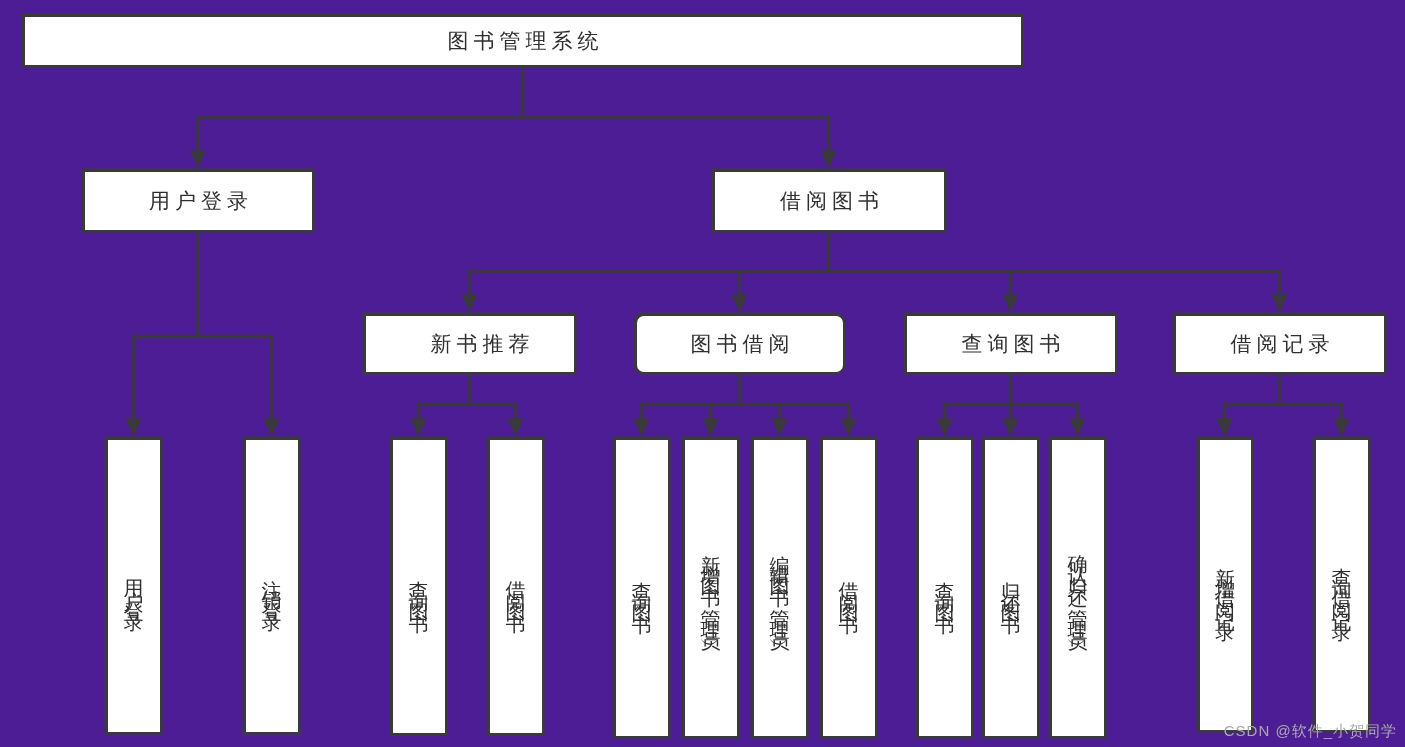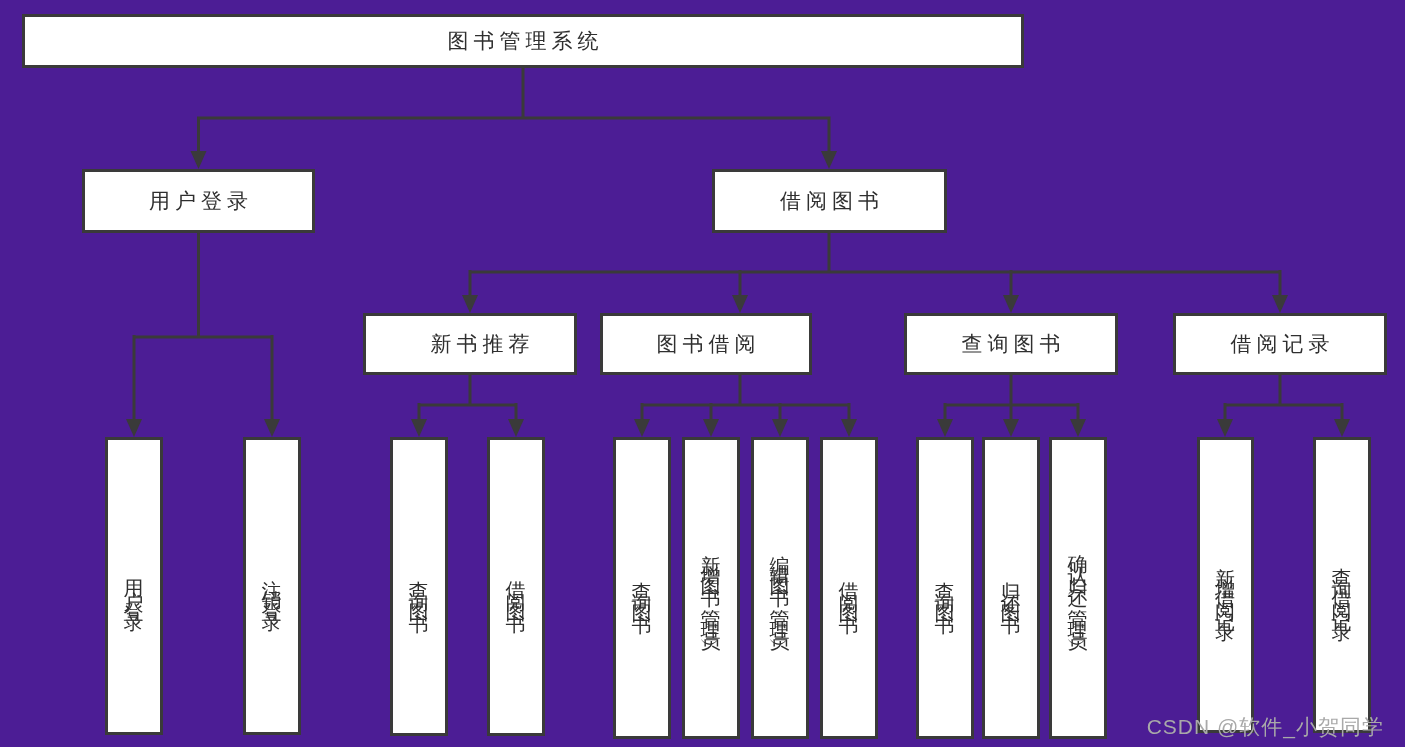--- a/index.html
+++ b/index.html
@@ -44,23 +44,23 @@
     writing-mode: vertical-rl;
     text-orientation: mixed;
     font-size: 20px;
     letter-spacing: 11px;
     line-height: 1;
     white-space: nowrap;
     max-height: 96%;
   }
   .watermark {
     position: absolute;
-    right: 21px;
+    right: 8px;
     bottom: 6px;
-    font-size: 21px;
+    font-size: 15px;
     color: #a9a9a9;
     letter-spacing: 1px;
     white-space: nowrap;
     margin-top: 36px;
   }
 </style>
 </head>
 <body>
 
 <div class="canvas">
@@ -122,21 +122,21 @@
   <div class="node h" style="left:82px; top:169px; width:233px; height:64px;">
     <span class="lbl">用户登录</span>
   </div>
   <div class="node h" style="left:712px; top:169px; width:235px; height:64px;">
     <span class="lbl">借阅图书</span>
   </div>
 
   <div class="node h" style="left:363px; top:313px; width:214px; height:62px;padding-left:20px;">
     <span class="lbl">新书推荐</span>
   </div>
-  <div class="node h" style="left:600px; top:313px; width:212px; height:62px;">
+  <div class="node h" style="left:634px; top:313px; width:212px; height:62px;border-radius:10px;">
     <span class="lbl">图书借阅</span>
   </div>
   <div class="node h" style="left:904px; top:313px; width:214px; height:62px;">
     <span class="lbl">查询图书</span>
   </div>
   <div class="node h" style="left:1173px; top:313px; width:214px; height:62px;">
     <span class="lbl">借阅记录</span>
   </div>
 
   <div class="node v" style="left:105px; top:437px; width:58px; height:298px;">

